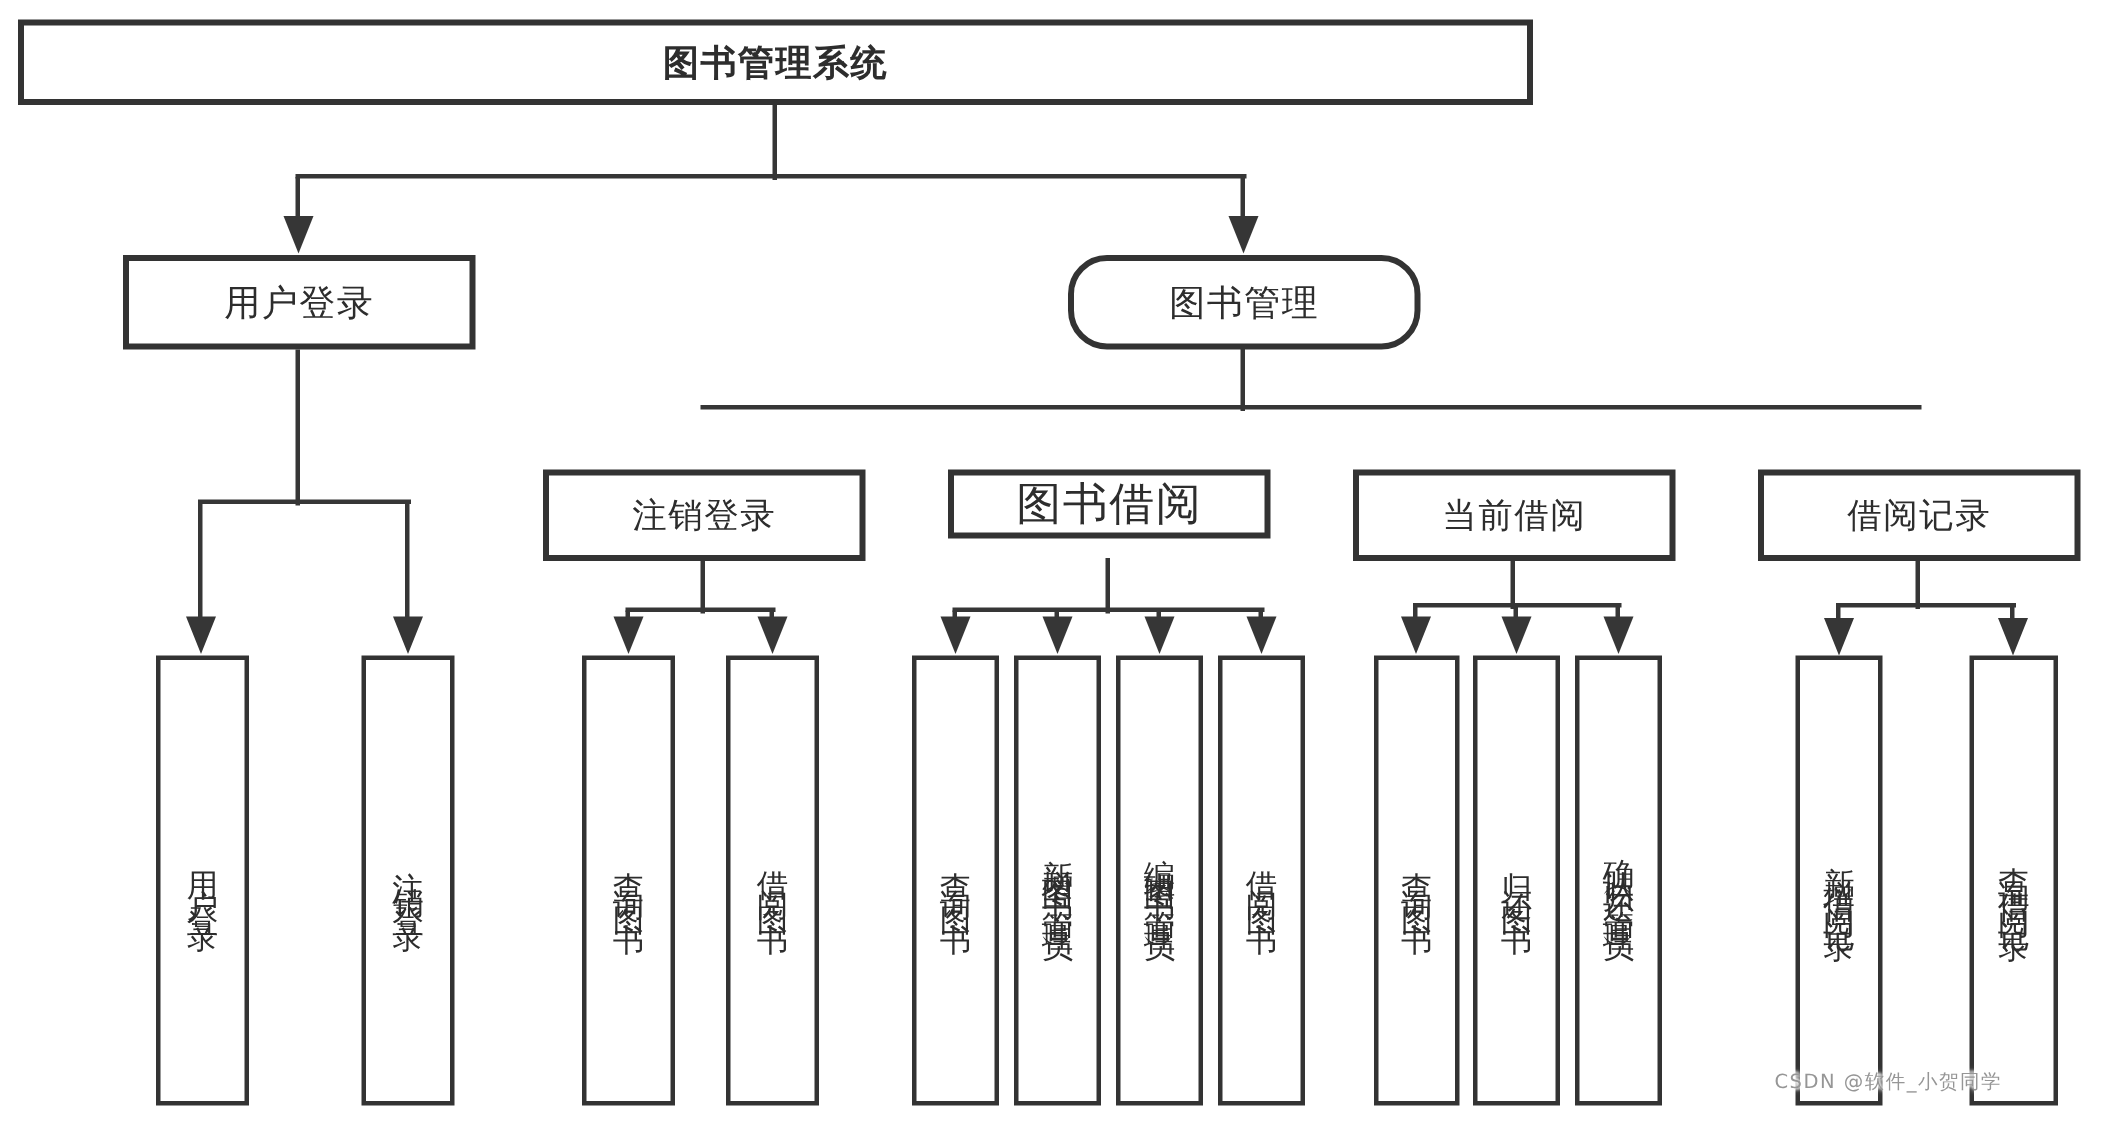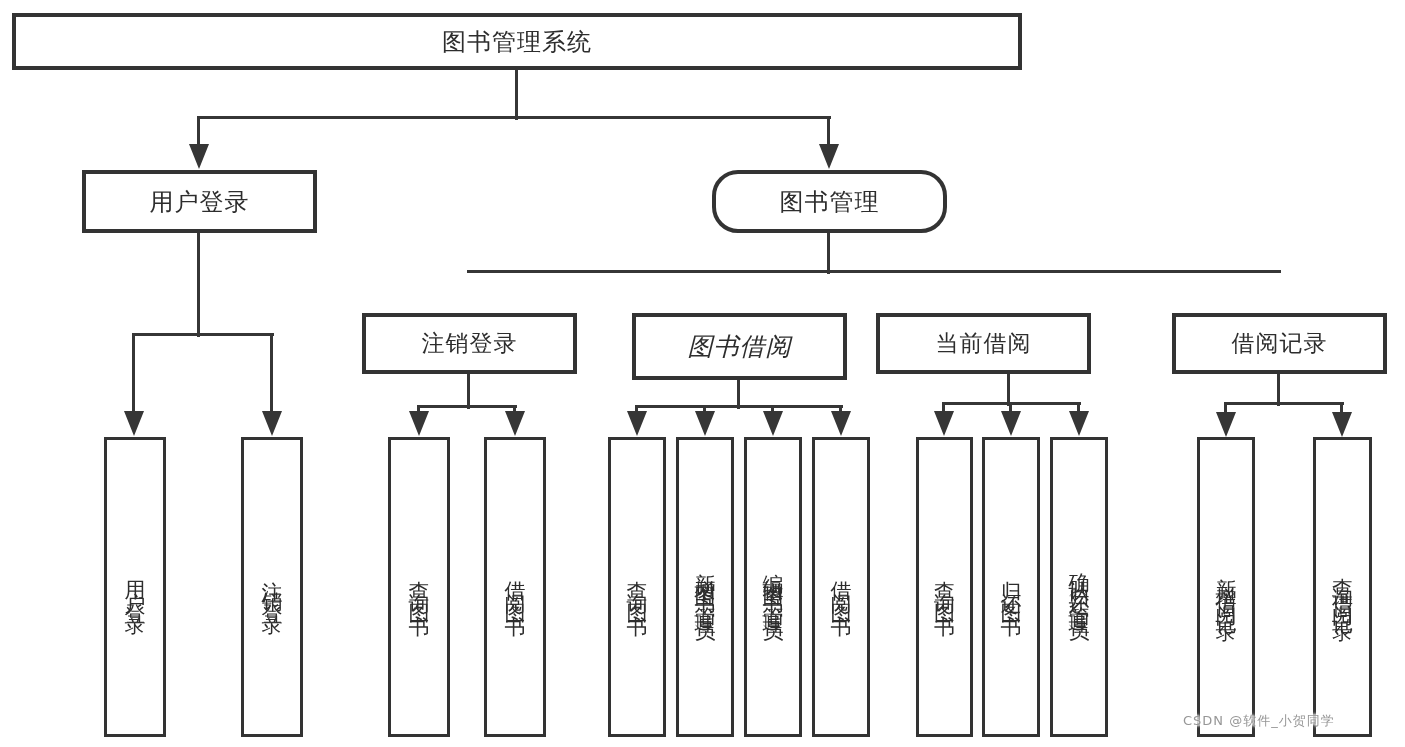--- a/index.html
+++ b/index.html
@@ -86,36 +86,36 @@
     <div class="vline" style="left: 942px; top: 404px; width: 3px; height: 12px;"></div>
     <div class="arrow" style="left: 934px; top: 411px;"></div>
     <div class="vline" style="left: 1009px; top: 404px; width: 3px; height: 12px;"></div>
     <div class="arrow" style="left: 1001px; top: 411px;"></div>
     <div class="vline" style="left: 1077px; top: 404px; width: 3px; height: 12px;"></div>
     <div class="arrow" style="left: 1069px; top: 411px;"></div>
     <div class="vline" style="left: 1224px; top: 404px; width: 3px; height: 13px;"></div>
     <div class="arrow" style="left: 1216px; top: 412px;"></div>
     <div class="vline" style="left: 1340px; top: 404px; width: 3px; height: 13px;"></div>
     <div class="arrow" style="left: 1332px; top: 412px;"></div>
-    <div class="node" style="left: 12px; top: 13px; width: 1010px; height: 57px; font-size: 24px;">
+    <div class="node" style="left: 12px; top: 13px; width: 1010px; height: 57px; font-size: 24px; font-weight: bold;">
       <span>图书管理系统</span>
     </div>
     <div class="node" style="left: 82px; top: 170px; width: 235px; height: 63px; font-size: 24px;">
       <span>用户登录</span>
     </div>
     <div class="node" style="left: 712px; top: 170px; width: 235px; height: 63px; font-size: 24px; border-radius: 26px;">
       <span>图书管理</span>
     </div>
     <div class="node" style="left: 362px; top: 313px; width: 215px; height: 61px; font-size: 23px;">
       <span>注销登录</span>
     </div>
-    <div class="node" style="left: 632px; top: 313px; width: 215px; height: 67px; font-size: 25px; font-style: italic;">
+    <div class="node" style="left: 632px; top: 313px; width: 215px; height: 46px; font-size: 30px;">
       <span>图书借阅</span>
     </div>
-    <div class="node" style="left: 876px; top: 313px; width: 215px; height: 61px; font-size: 23px;">
+    <div class="node" style="left: 902px; top: 313px; width: 215px; height: 61px; font-size: 23px;">
       <span>当前借阅</span>
     </div>
     <div class="node" style="left: 1172px; top: 313px; width: 215px; height: 61px; font-size: 23px;">
       <span>借阅记录</span>
     </div>
     <div class="node v leaf" style="left: 104px; top: 437px; width: 62px; height: 300px; font-size: 21px;">
       <span style="letter-spacing: 0.55em;">用户登录</span>
     </div>
     <div class="node v leaf" style="left: 241px; top: 437px; width: 62px; height: 300px; font-size: 21px;">
       <span style="letter-spacing: 0.55em;">注销登录</span>

